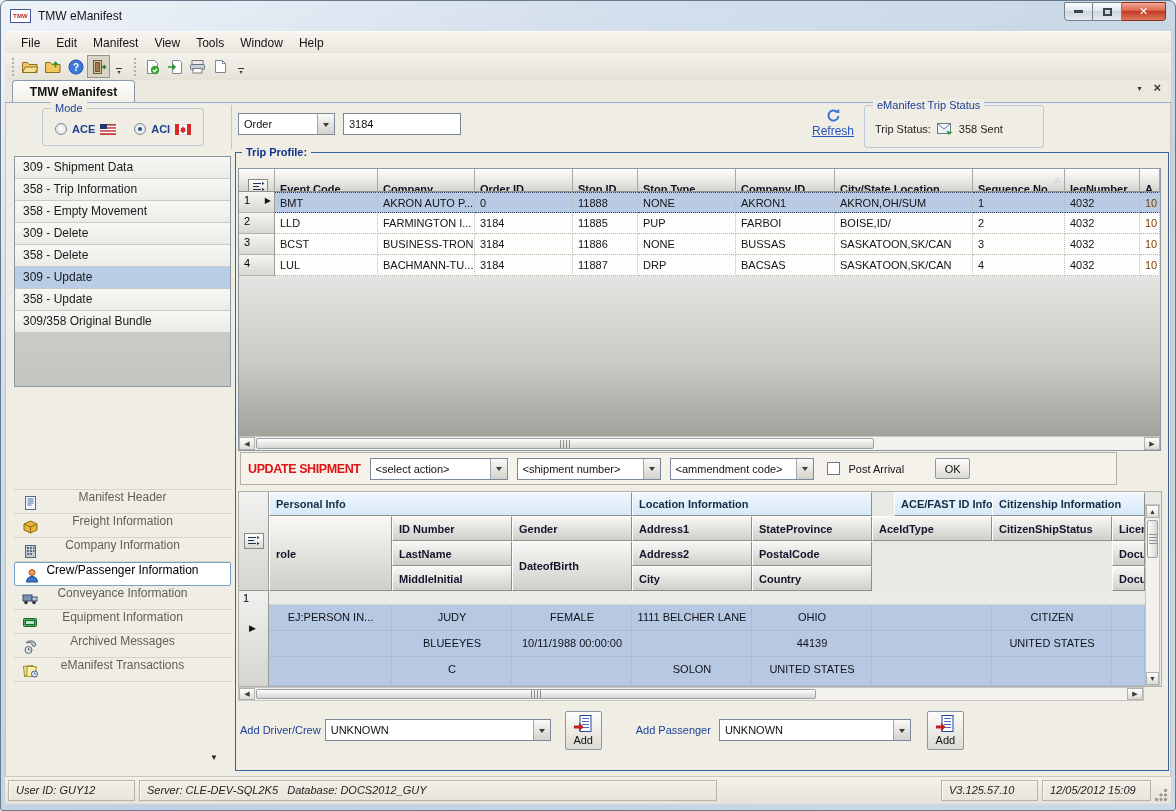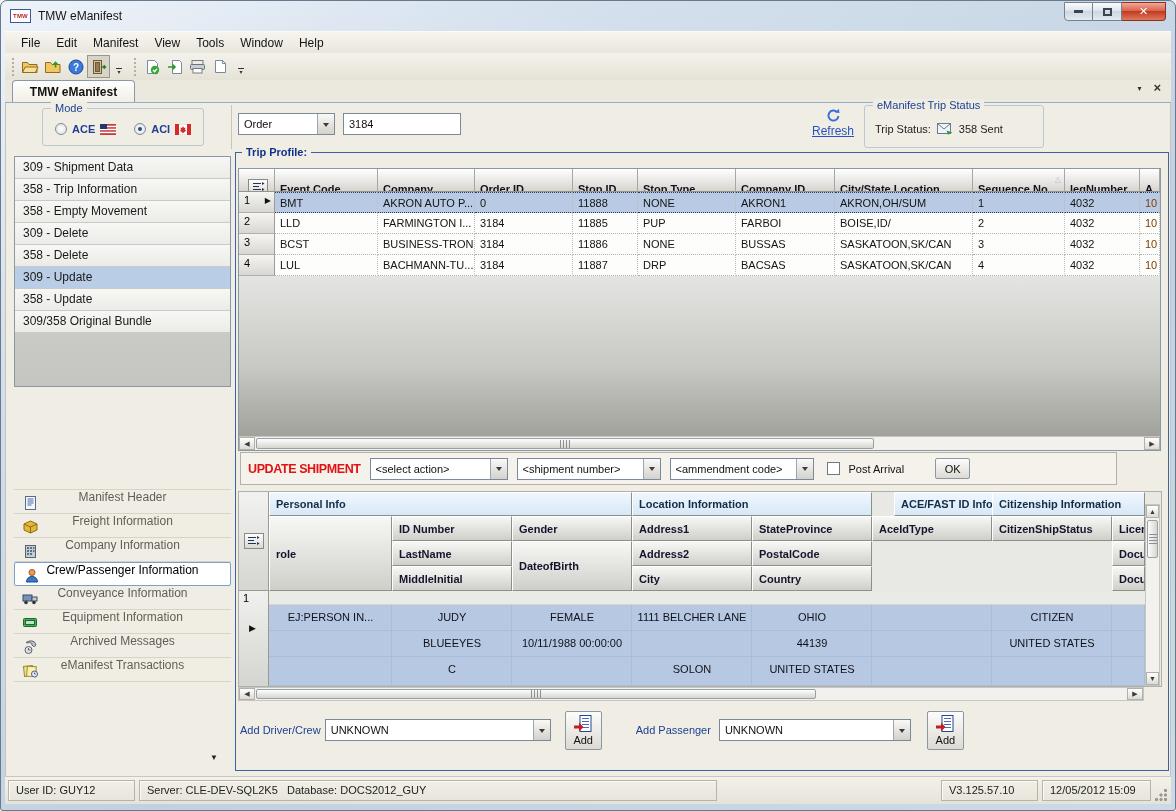--- a/index.html
+++ b/index.html
@@ -145,21 +145,21 @@
     grid-template-rows:26px 26px 29px; background:#b7c9e2; }
   .cd { border-right:1px solid #a9bdd9; border-bottom:1px solid #a9bdd9; font-size:11px; color:#10101a; padding:6px 4px 0 5px; white-space:nowrap; overflow:hidden;text-align:center; }
 
   
   .addrow { position:absolute; left:234px; top:604px; width:912px; height:46px; display:flex; align-items:center; }
   .addlbl { color:#1c3f94; font-size:11px; white-space:nowrap; }
   .addbtn { width:37px; height:39px; flex-direction:column; gap:0; }
 
   
   .statusbar { position:absolute; top:775px; left:4px; right:4px; height:28px; background:linear-gradient(#f3f1e9,#e5e3d9);
-    border-top:1px solid #c9c7bb; display:flex; align-items:center; padding:2px 3px; gap:4px; }
+    border-top:1px solid #c9c7bb; display:flex; align-items:center; padding:2px 3px; gap:4px;font-style:italic; }
   .sbsec { height:21px; border:1px solid #b6b4a8; box-shadow:inset 1px 1px 0 #fbfaf6; padding:3px 7px 0 7px; font-size:11px; color:#222;
     white-space:pre; overflow:hidden; }
   .sbspacer { flex:1; height:21px; }
   .sgrip { width:13px; height:13px; align-self:flex-end;
     background:
       radial-gradient(circle at 10.5px 10.5px,#9a988c 1.3px,transparent 1.9px),
       radial-gradient(circle at 6px 10.5px,#9a988c 1.3px,transparent 1.9px),
       radial-gradient(circle at 10.5px 6px,#9a988c 1.3px,transparent 1.9px),
       radial-gradient(circle at 1.5px 10.5px,#9a988c 1.3px,transparent 1.9px),
       radial-gradient(circle at 10.5px 1.5px,#9a988c 1.3px,transparent 1.9px),

